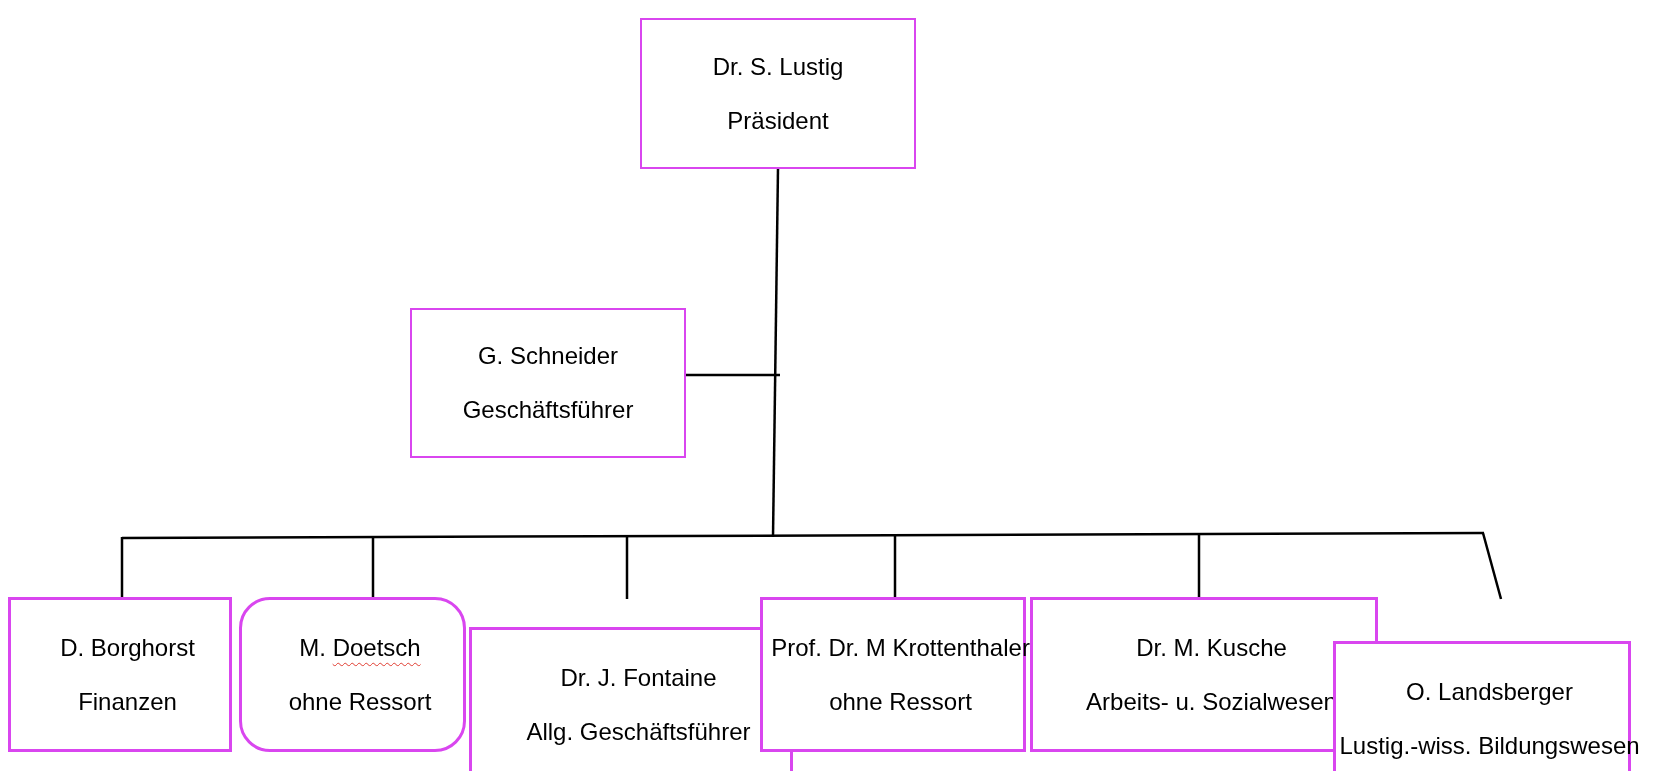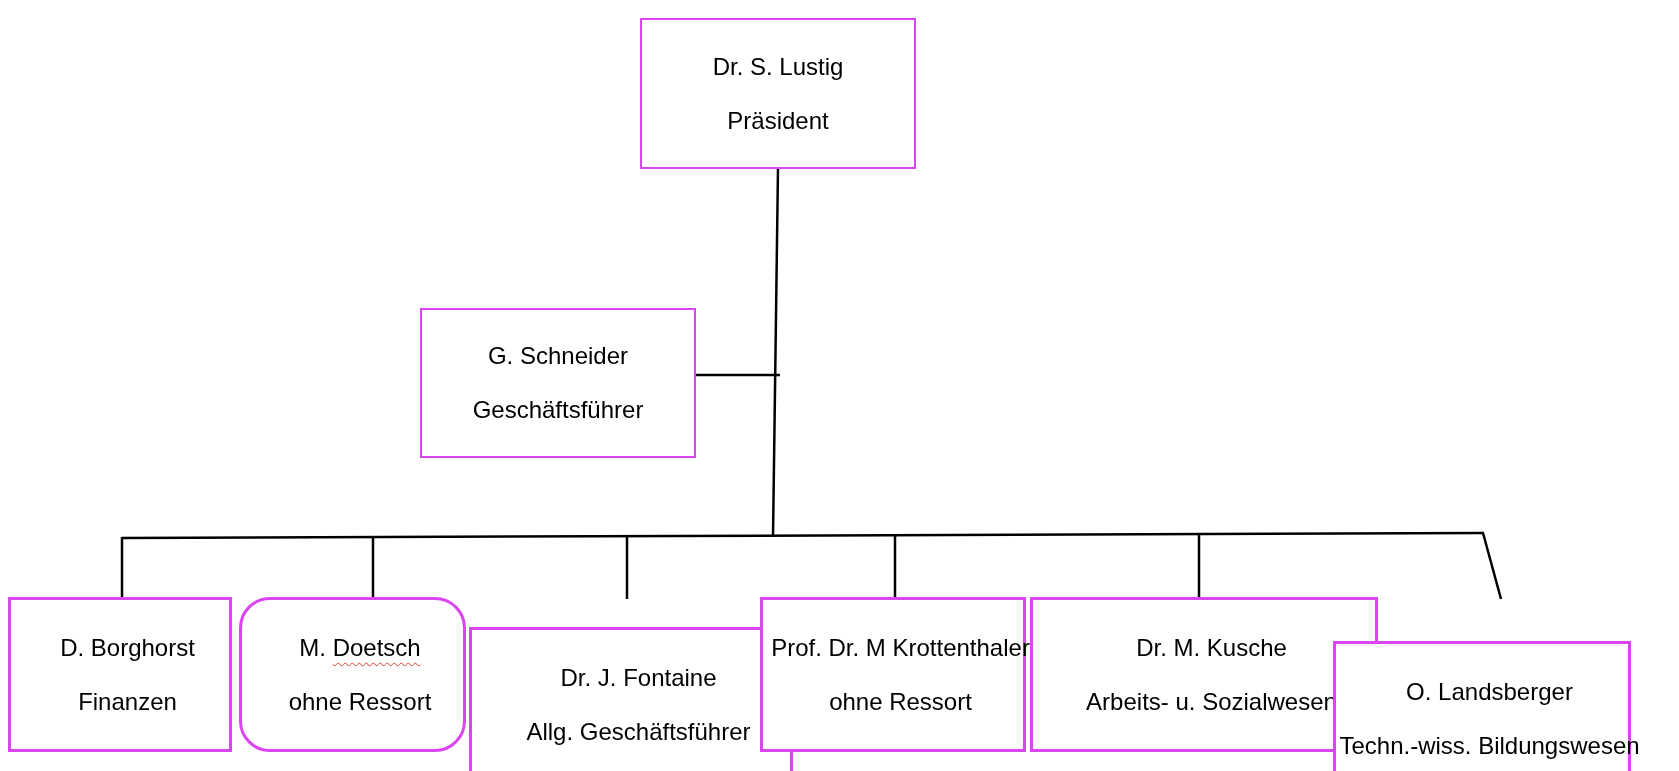--- a/index.html
+++ b/index.html
@@ -38,21 +38,21 @@
     align-items: center;
     justify-content: center;
     gap: 26px;
     text-align: center;
     font-size: 24px;
     line-height: 28px;
     white-space: nowrap;
   }
   .node.dept { border-width: 3px; padding-left: 15px; }
   .node.president { left: 640px; top: 18px;  width: 276px; height: 151px; }
-  .node.gm        { left: 410px; top: 308px; width: 276px; height: 150px; margin-left: 10px; }
+  .node.gm        { left: 410px; top: 308px; width: 276px; height: 150px; }
   .dept { top: 597px; height: 155px; }
   .dept.d1 { left: 8px;    width: 224px; }
   .dept.d2 { left: 239px;  width: 227px; border-radius: 31px; }
   .dept.d3 { left: 469px;  width: 324px; margin-top: 30px; }
   .dept.d4 { left: 760px;  width: 266px; }
   .dept.d5 { left: 1030px; width: 348px; }
   .dept.d6 { left: 1333px; width: 298px; margin-top: 44px; }
   .spellcheck {
     text-decoration-line: underline;
     text-decoration-style: wavy;
@@ -112,16 +112,16 @@
     <div>ohne Ressort</div>
   </div>
 
   <div class="node dept d5">
     <div>Dr. M. Kusche</div>
     <div>Arbeits- u. Sozialwesen</div>
   </div>
 
   <div class="node dept d6">
     <div>O. Landsberger</div>
-    <div>Techn.-wiss. Bildungswesen</div>
+    <div>Lustig.-wiss. Bildungswesen</div>
   </div>
 
 </div>
 
 </body></html>

